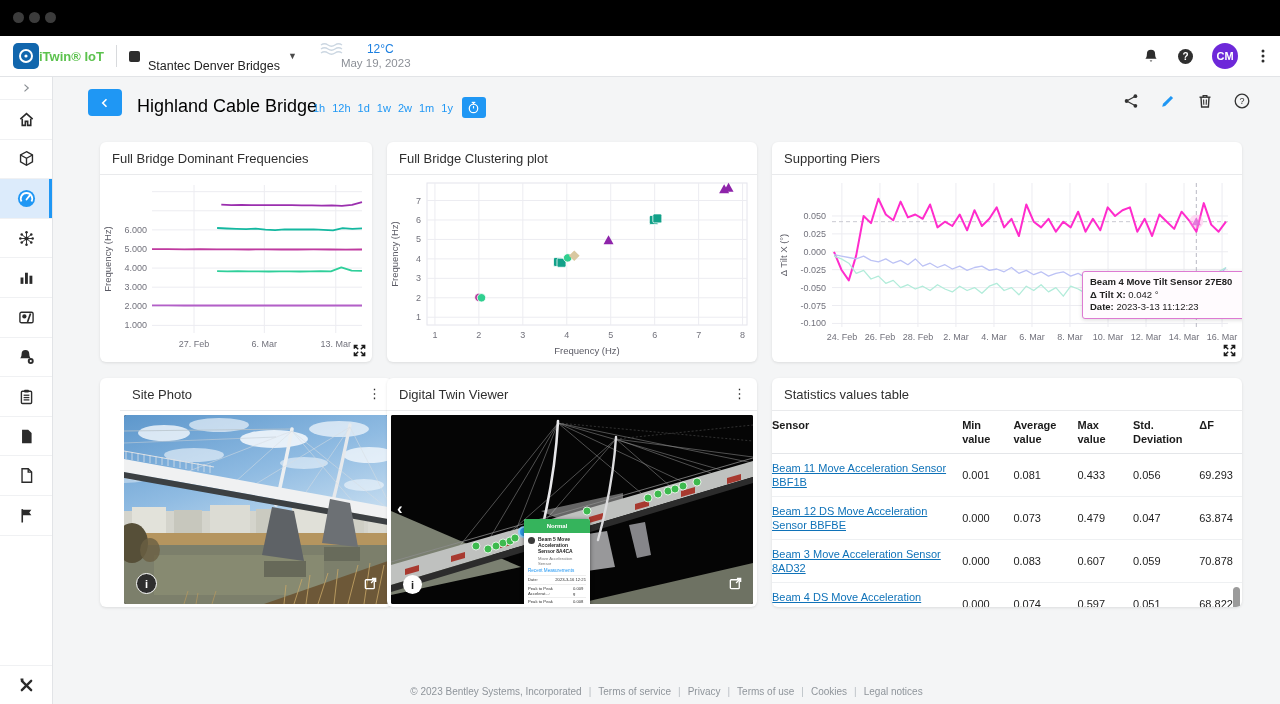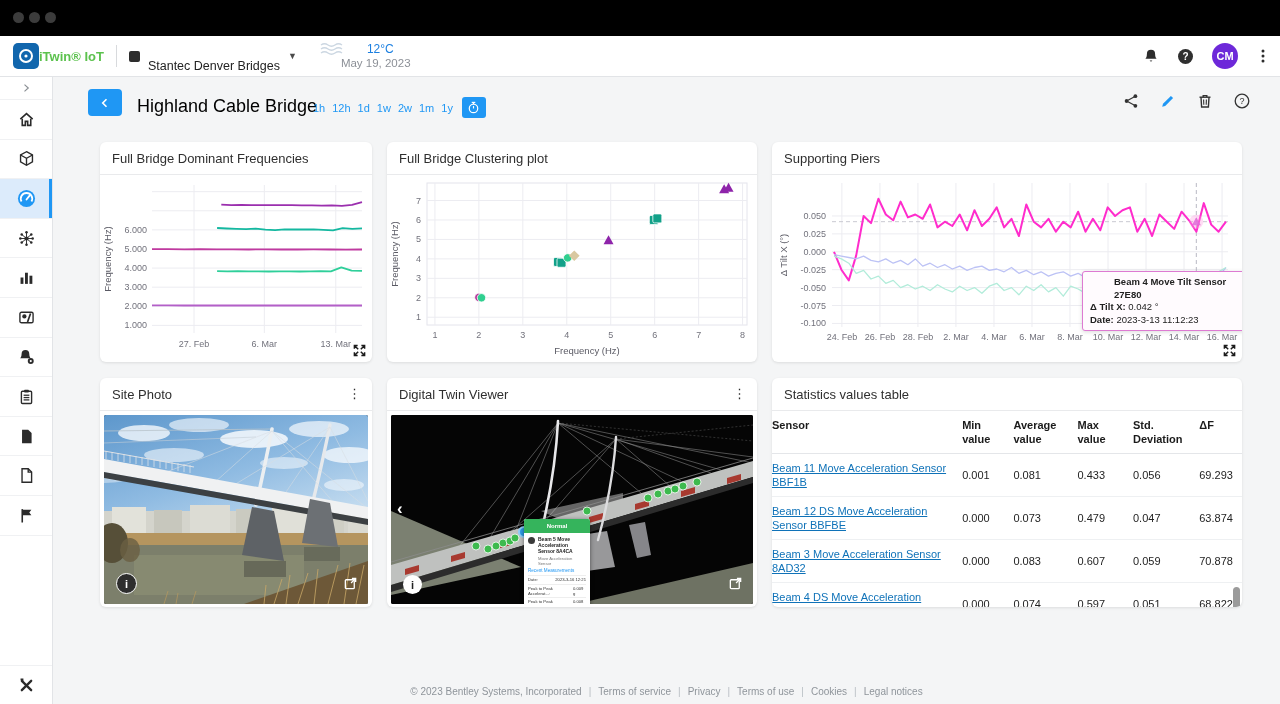--- a/index.html
+++ b/index.html
@@ -48,34 +48,34 @@
   .header-actions .edit{color:#1f97f4;}
   
   .card{position:absolute;background:#fff;border-radius:6px;box-shadow:0 1px 3px rgba(0,0,0,.10);overflow:hidden;}
   .card-head{height:32px;display:flex;align-items:center;justify-content:space-between;
              padding:0 12px;border-bottom:1px solid #e9eaec;}
   .card-title{font-size:13px;color:#2f2f2f;font-weight:500;}
   .kebab{color:#2d2d2d;font-size:13px;letter-spacing:0;line-height:4px;width:12px;text-align:center;}
   #card1{left:100px;top:142px;width:272px;height:220px;}
   #card2{left:387px;top:142px;width:370px;height:220px;}
   #card3{left:772px;top:142px;width:470px;height:220px;}
-  #card4{left:100px;top:378px;width:272px;height:229px;}
+  #card4{left:100px;top:378px;width:272px;height:229px;padding-left:20px;}
   #card5{left:387px;top:378px;width:370px;height:229px;}
   #card6{left:772px;top:378px;width:470px;height:229px;}
   .chart-body{position:relative;}
   svg text{font-family:"Liberation Sans",sans-serif;}
   .grid{stroke:#ececf1;stroke-width:1;}
   .tick{font-size:9px;fill:#72727c;}
   .axis-label{font-size:9.5px;fill:#5a5a64;}
   .expand-ic{position:absolute;right:6px;bottom:4px;color:#1b1b1b;}
   
   .c3-tip{position:absolute;left:310px;top:96px;width:158px;background:#fffbfe;border:1px solid #dd7ad2;
           border-radius:3px;box-shadow:0 1px 4px rgba(0,0,0,.15);padding:4px 7px;font-size:9.5px;color:#222;
           line-height:12.5px;}
-  .c3-tip .t{font-weight:bold;margin-left:24px;}
+  .c3-tip .t{font-weight:bold;}
   .c3-tip b{font-weight:bold;}
   
   .media-body{position:relative;margin:4px;height:189px;border-radius:2px;overflow:hidden;background:#000;}
   .media-info{position:absolute;left:12px;bottom:10px;width:19px;height:19px;border-radius:50%;background:#2e2e2e;
               border:1.5px solid #fff;color:#fff;font-size:11px;font-weight:bold;display:flex;align-items:center;
               justify-content:center;}
   .media-open{position:absolute;right:10px;bottom:9px;color:#fff;}
   #card4 .media-open{color:#fff;}
   .viewer-nav{position:absolute;left:6px;top:84px;color:#fff;font-size:17px;font-weight:bold;}
   .viewer-info{background:#fff;border:none;color:#222;}

